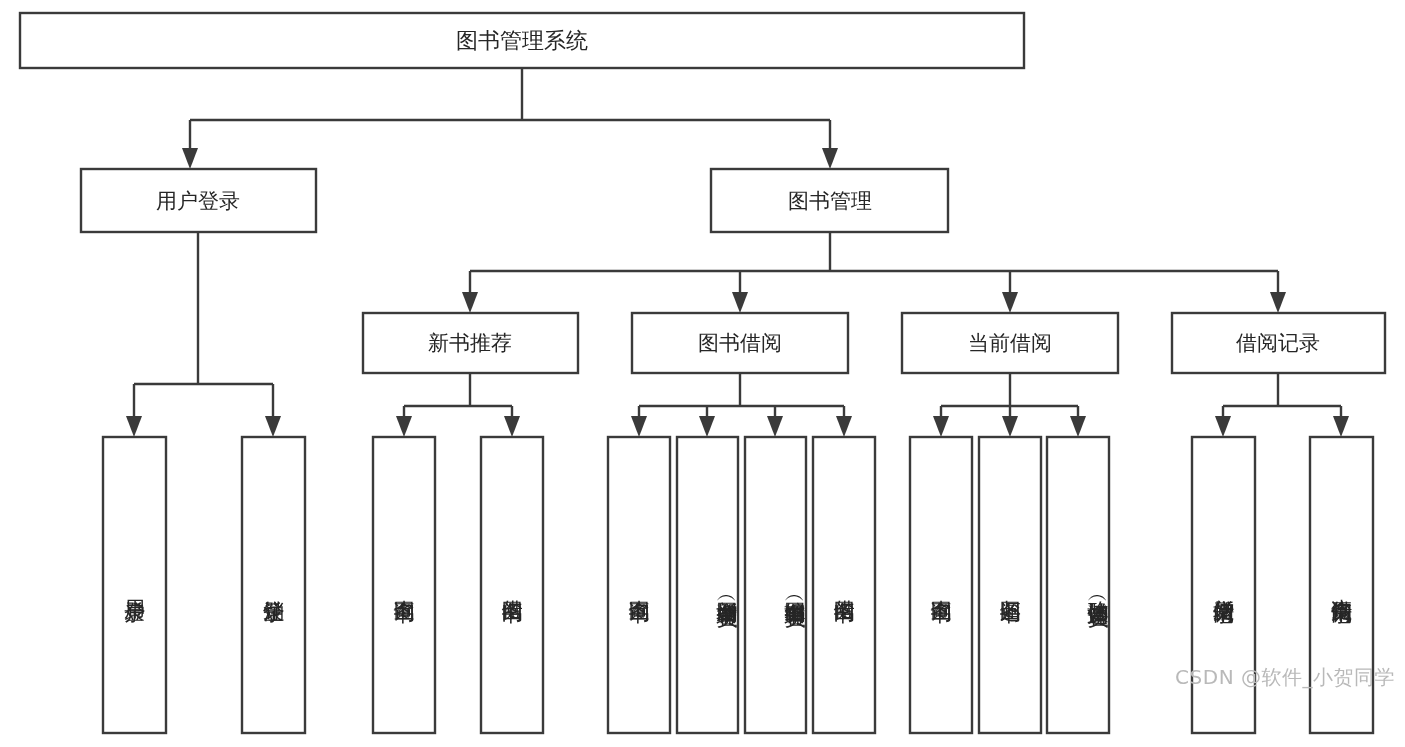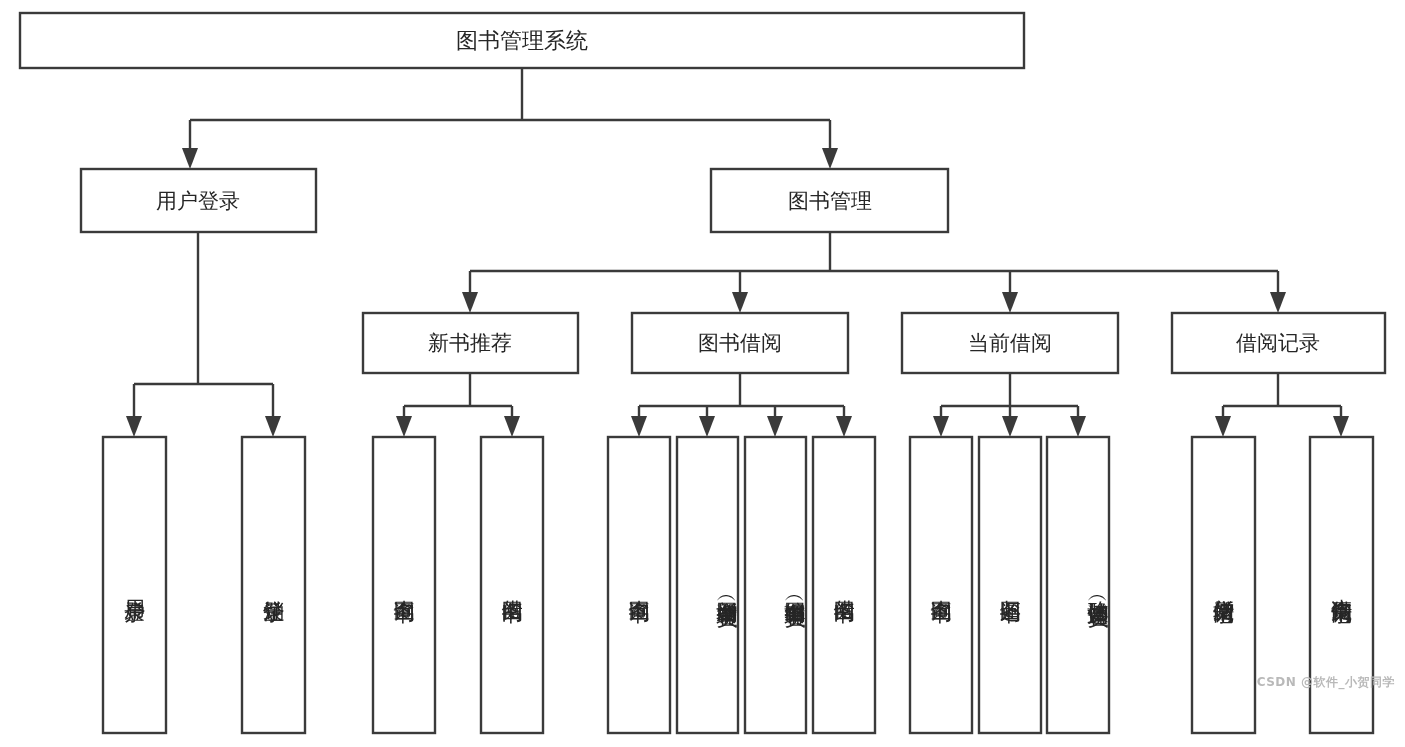--- a/index.html
+++ b/index.html
@@ -65,25 +65,24 @@
     align-items: center;
     justify-content: center;
     white-space: nowrap;
     pointer-events: none;
   }
   .watermark {
     position: absolute;
     right: 10px;
     bottom: 4px;
     font-family: "DejaVu Sans", "Liberation Sans", sans-serif;
-    font-size: 12px;
+    font-size: 20px;
     color: #b9b9b9;
     letter-spacing: 0.5px;
     white-space: nowrap;
-    font-weight: bold;
   }
 </style>
 </head>
 <body>
 
 <div id="diagram-root">
 
   <svg class="diagram" viewBox="0 0 1405 747">
 
     <rect class="node-rect" x="20" y="13" width="1004" height="55"></rect>

